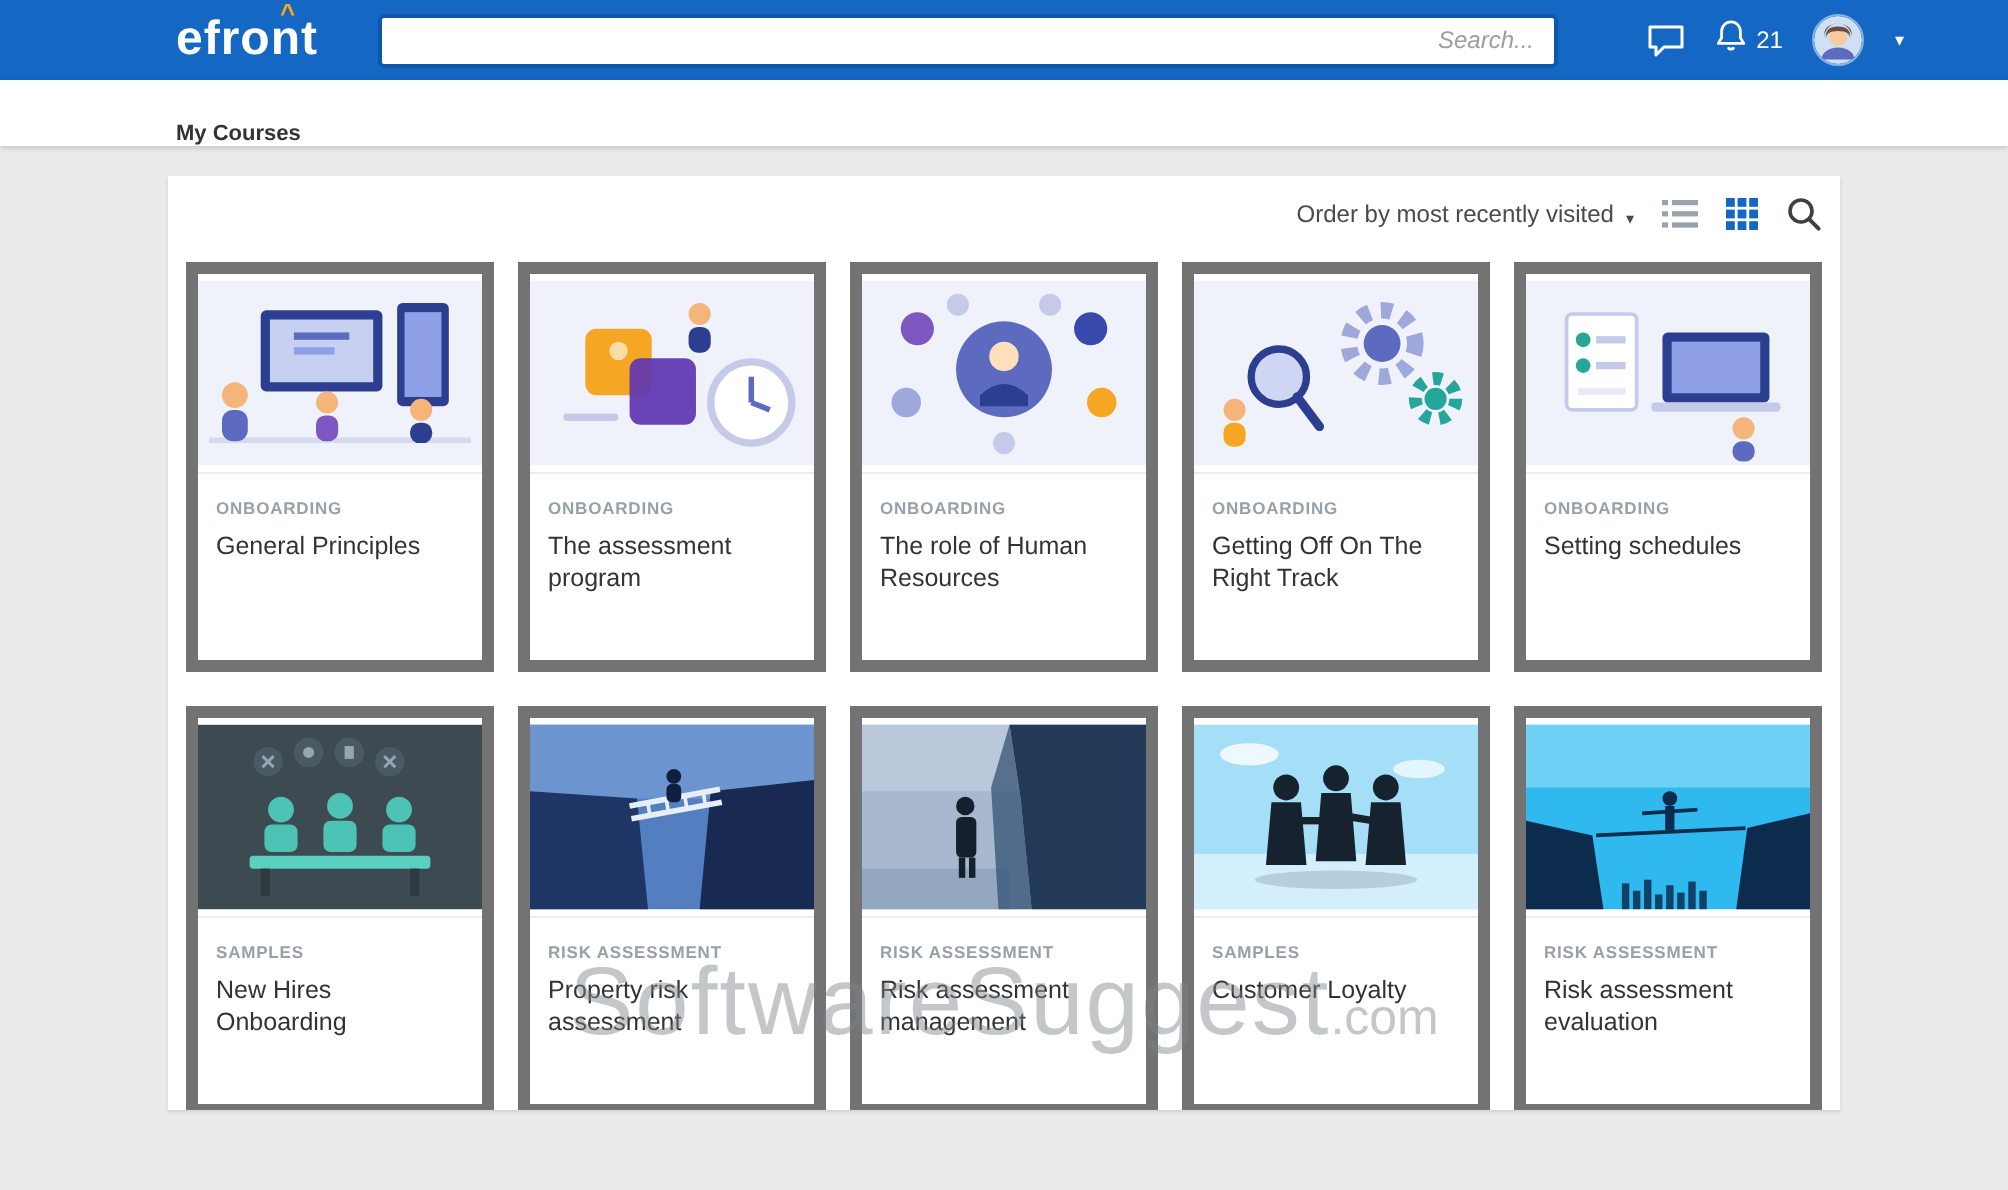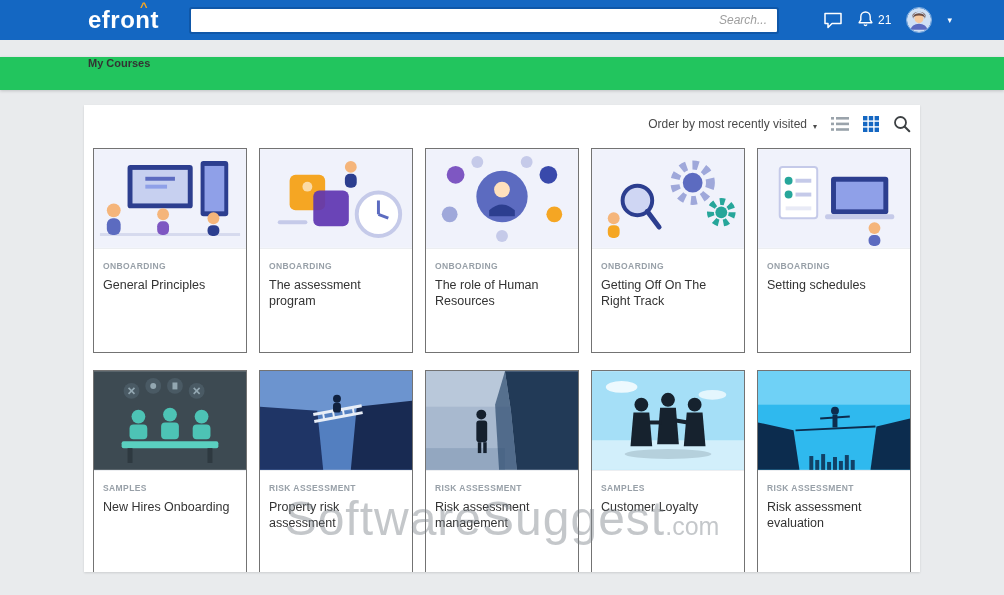--- a/index.html
+++ b/index.html
@@ -15,37 +15,37 @@
   .search-wrap input::placeholder { font-style:italic; color:#9e9e9e; }
   .topbar-right { margin-left:auto; margin-right:52px; display:flex; align-items:center; gap:15px; }
   .tb-icon { display:inline-flex; align-items:center; cursor:pointer; }
   .bell-wrap { display:inline-flex; align-items:center; gap:5px; cursor:pointer; }
   .bell-count { color:#fff; font-size:12px; }
   .avatar { width:26px; height:26px; border-radius:50%; overflow:hidden; display:inline-block; cursor:pointer; border:1px solid rgba(255,255,255,.5); }
   .avatar svg { display:block; width:100%; height:100%; }
   .tb-caret { color:#fff; font-size:9px; cursor:pointer; }
 
   
-  .subbar { height:33px; background:#22c55e; display:flex; align-items:flex-start; box-shadow:0 1px 3px rgba(0,0,0,.18); position:relative; z-index:2;margin-top:17px; }
+  .subbar { height:33px; background:#ffffff; display:flex; align-items:flex-end; box-shadow:0 1px 3px rgba(0,0,0,.18); position:relative; z-index:2; }
   .subbar .page-title { margin-left:88px; font-size:11px; font-weight:bold; color:#333; }
 
   
   .main { padding:15px 84px 40px; }
   .panel { background:#fff; height:467px; position:relative; overflow:hidden; box-shadow:0 1px 2px rgba(0,0,0,.12); }
 
   .toolbar { display:flex; align-items:center; padding:10px 9px 0; }
   .manage-btn { background:#1467c2; color:#fff; border:none; font-family:"Liberation Sans",sans-serif; font-size:10px; font-weight:bold; letter-spacing:.4px; padding:6px 11px; border-radius:2px; cursor:pointer; }
   .toolbar-right { margin-left:auto; display:flex; align-items:center; gap:14px; }
   .orderby { font-size:12px; color:#4a4a4a; cursor:pointer; display:inline-flex; align-items:flex-end; gap:6px; }
   .orderby .dd-caret { font-size:8px; color:#4a4a4a; }
   .view-icon { display:inline-flex; cursor:pointer; }
 
   
   .grid { display:grid; grid-template-columns:repeat(5,1fr); column-gap:12px; row-gap:17px; padding:0 9px; margin-top:15px; }
-  .card { background:#fff; border:1px solid #737373; height:205px; cursor:pointer; }
+  .card { background:#fff; border:6px solid #737373; height:205px; cursor:pointer; }
   .thumb { height:100px; overflow:hidden; border-bottom:1px solid #eceef1; }
   .thumb svg { display:block; width:100%; height:100%; }
   .card-body { padding:12px 9px 0; }
   .cat { font-size:8.5px; font-weight:bold; letter-spacing:.4px; color:#98a0a8; margin-bottom:7px; }
   .title { font-size:12.5px; color:#333; line-height:1.25; }
 
   
   .watermark { position:absolute; left:50%; top:386px; transform:translateX(-50%); white-space:nowrap; pointer-events:none; color:#7d848b; opacity:.45; font-weight:normal; z-index:5; }
   .watermark .wm-main { font-size:48px; letter-spacing:1px; }
   .watermark .wm-com { font-size:25px; }

